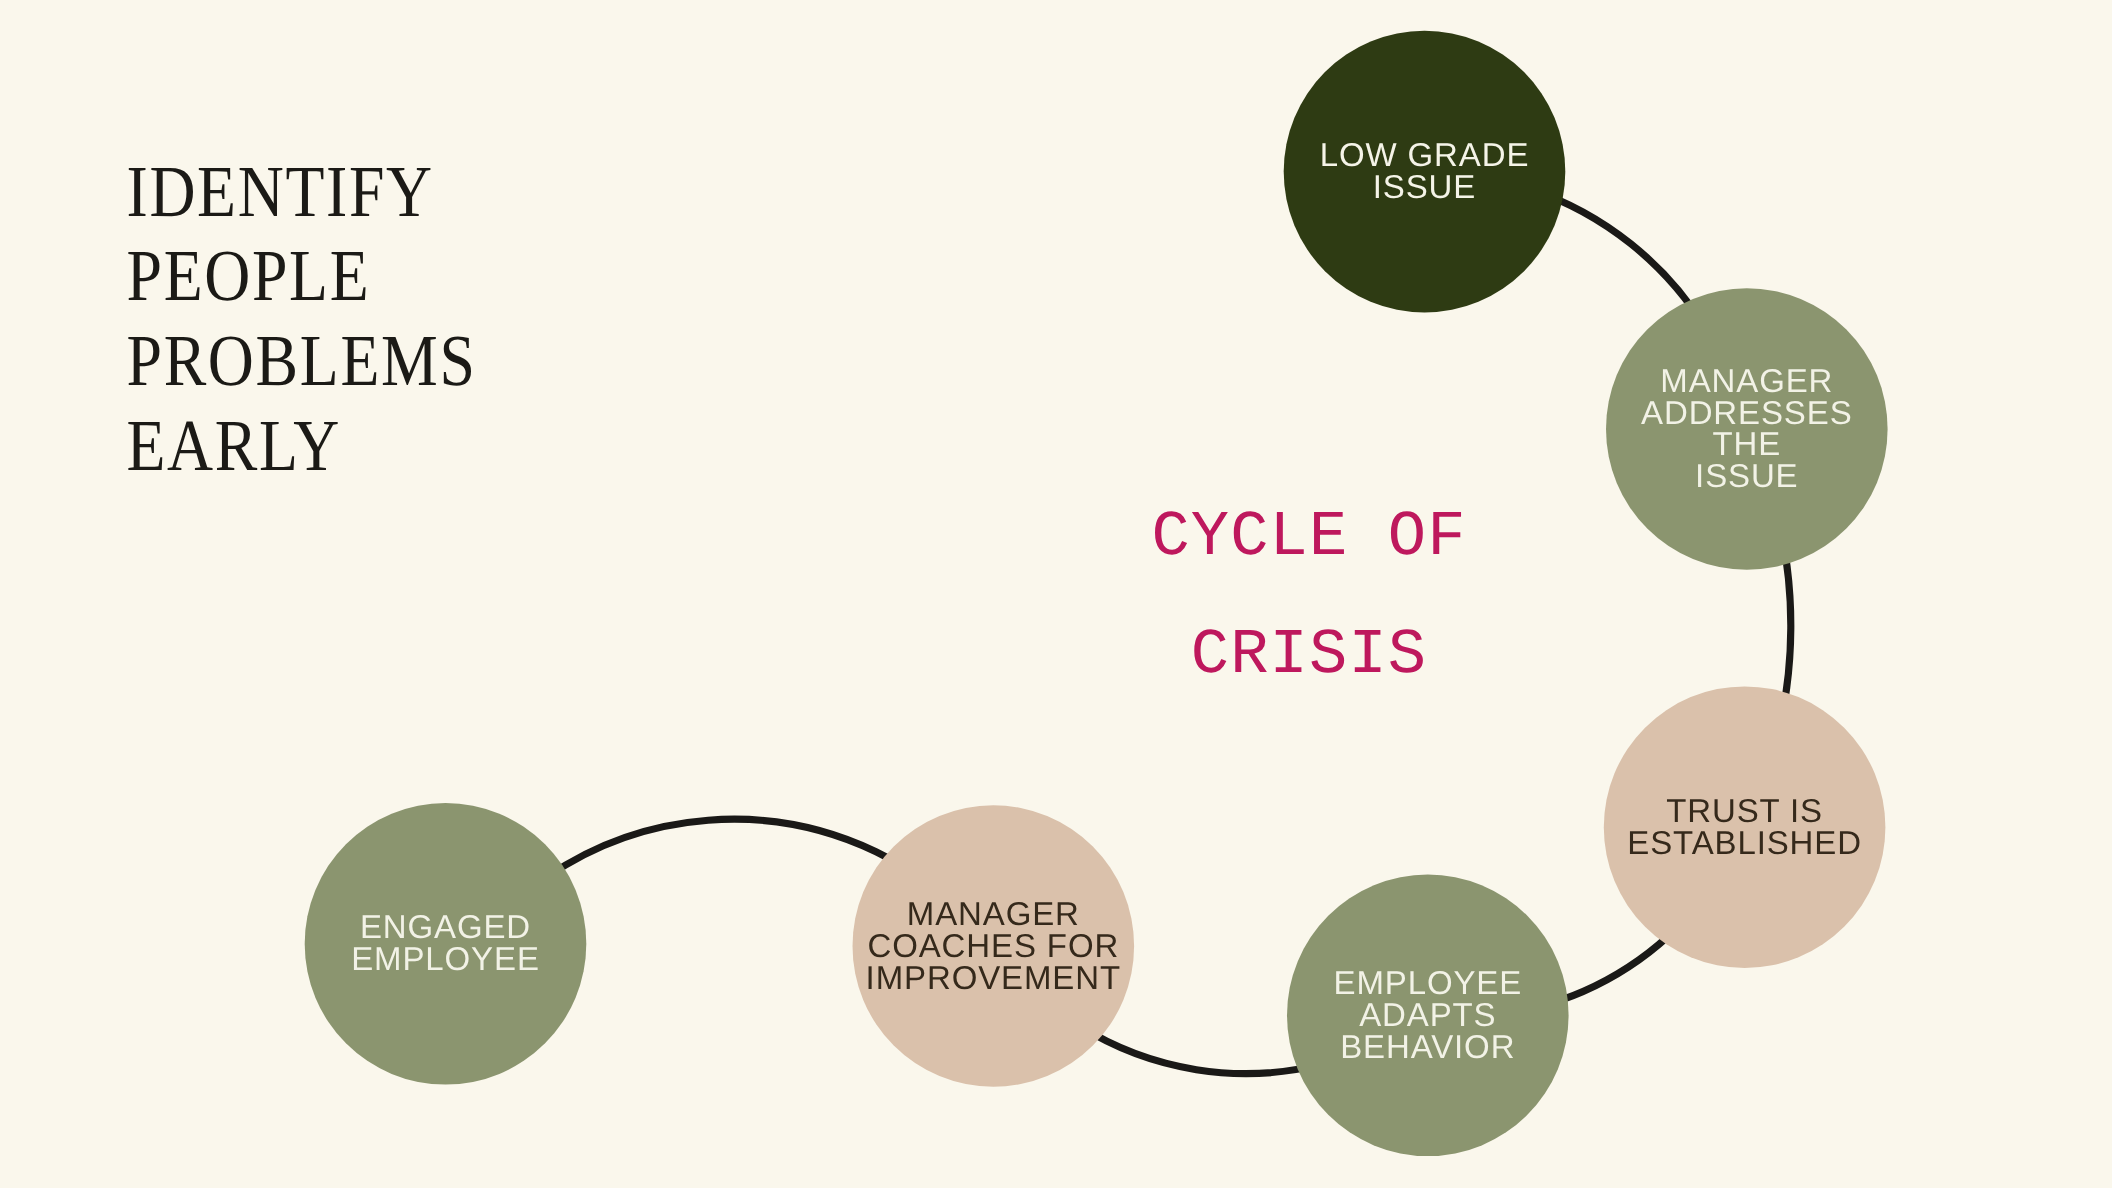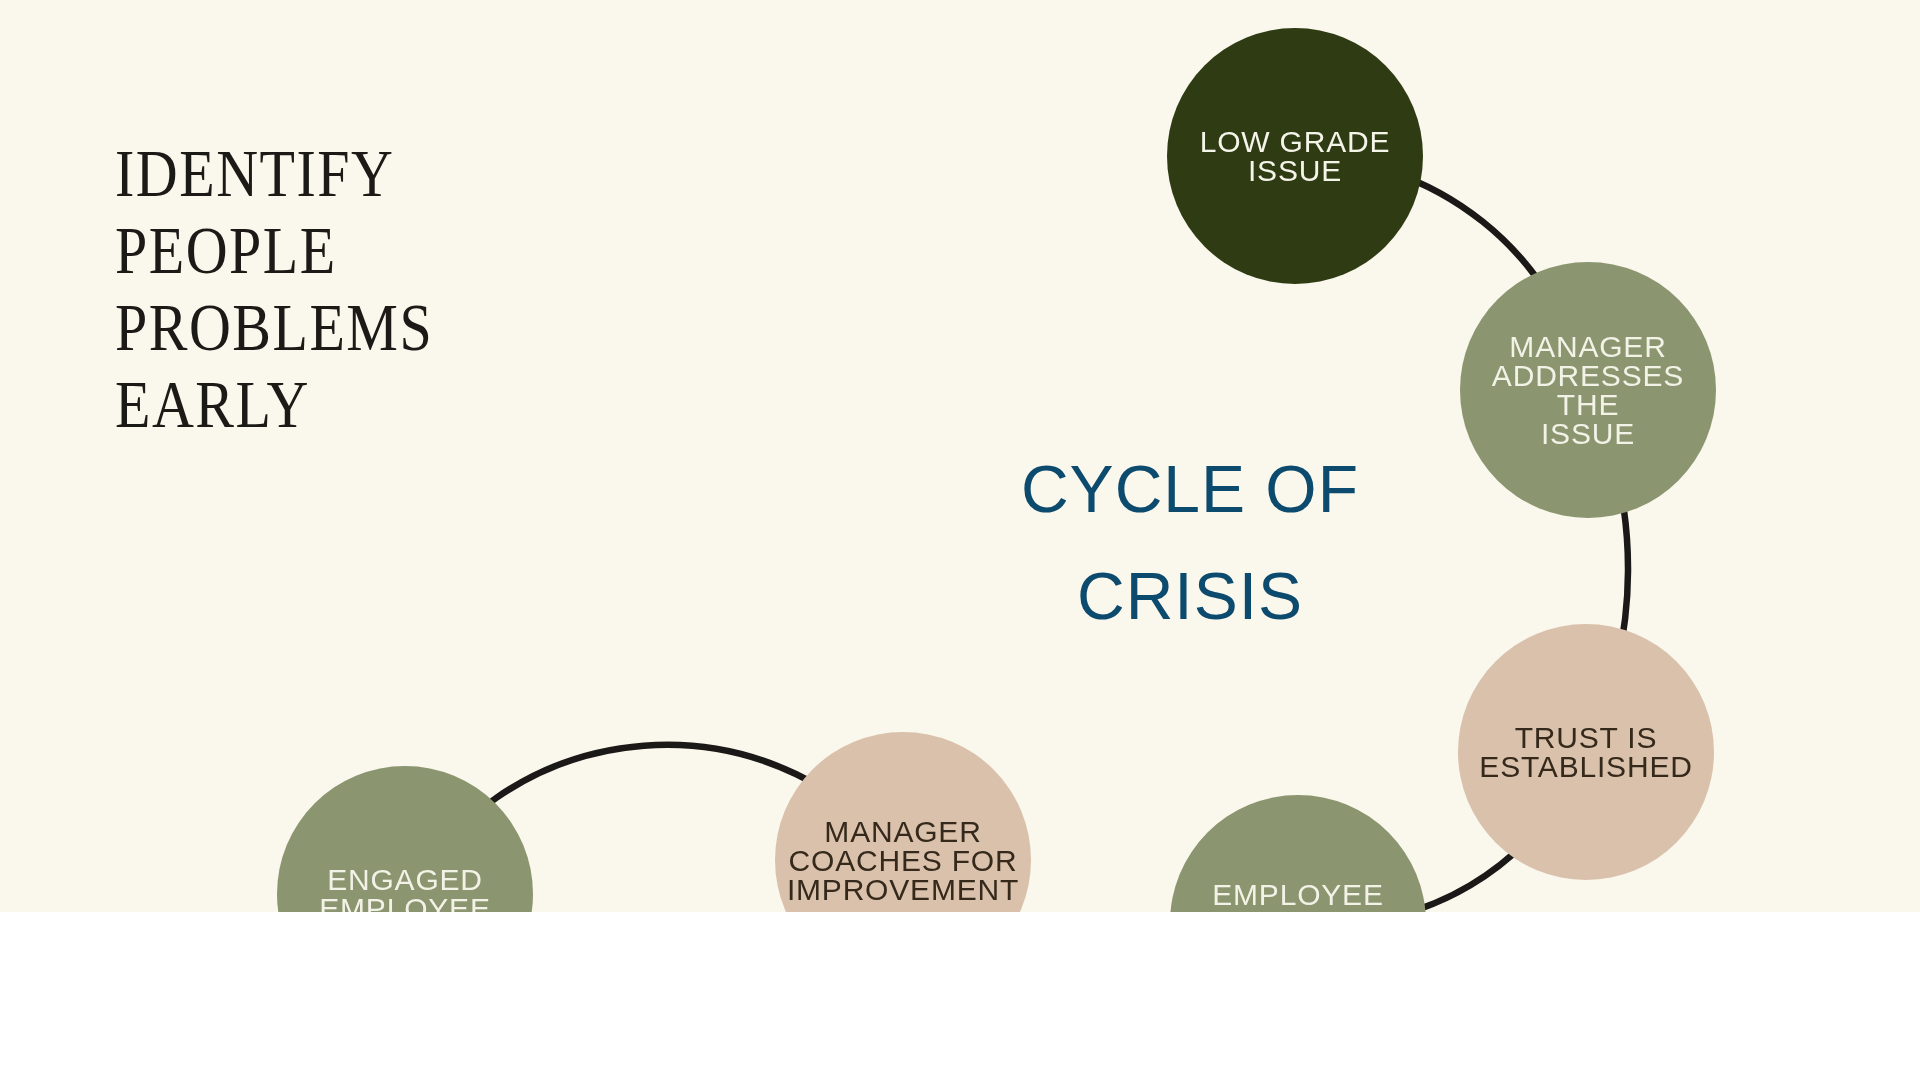--- a/index.html
+++ b/index.html
@@ -3,21 +3,21 @@
 <meta charset="utf-8">
 <style>
   html, body {
     margin: 0;
     padding: 0;
     overflow: hidden;
   }
   .canvas {
     position: relative;
     width: 1920px;
-    height: 912px;
+    height: 1080px;
     background: #faf7ec;
     font-family: "Liberation Sans", sans-serif;
     color: #1f1e1a;
   }
 
   
   .heading {
     position: absolute;
     left: 115px;
     top: 135px;
@@ -41,25 +41,26 @@
     white-space: pre-line;
   }
 
   
   .diagram-title {
     position: absolute;
     left: 890px;
     top: 436px;
     width: 600px;
     text-align: center;
-    font-size: 66px;
+    font-size: 58px;
     line-height: 107px;
     letter-spacing: 1px;
-    color: #0c4a6e;
+    color: #be185d;
     white-space: pre-line;
+    font-family: Liberation Mono, monospace;
   }
 
   
   svg.connectors {
     position: absolute;
     left: 0;
     top: 0;
     width: 1920px;
     height: 1080px;
   }
@@ -89,21 +90,21 @@
   }
   .fill-dark-green { background: #2e3b13; color: #f5f4e8; }
   .fill-olive      { background: #8b956f; color: #f2f2e6; }
   .fill-beige      { background: #dac1ab; color: #35291b; }
 
   .node-1 { left: 1167px; top: 28px;  }
   .node-2 { left: 1460px; top: 262px; }
   .node-3 { left: 1458px; top: 624px; }
   .node-4 { left: 1170px; top: 795px; }
   .node-5 { left: 775px;  top: 732px; }
-  .node-6 { left: 277px;  top: 766px; }
+  .node-6 { left: 277px;  top: 730px; }
 </style>
 </head>
 <body>
 
 <div class="canvas">
 
   <div class="heading">IDENTIFY
 PEOPLE
 PROBLEMS
 EARLY</div>

